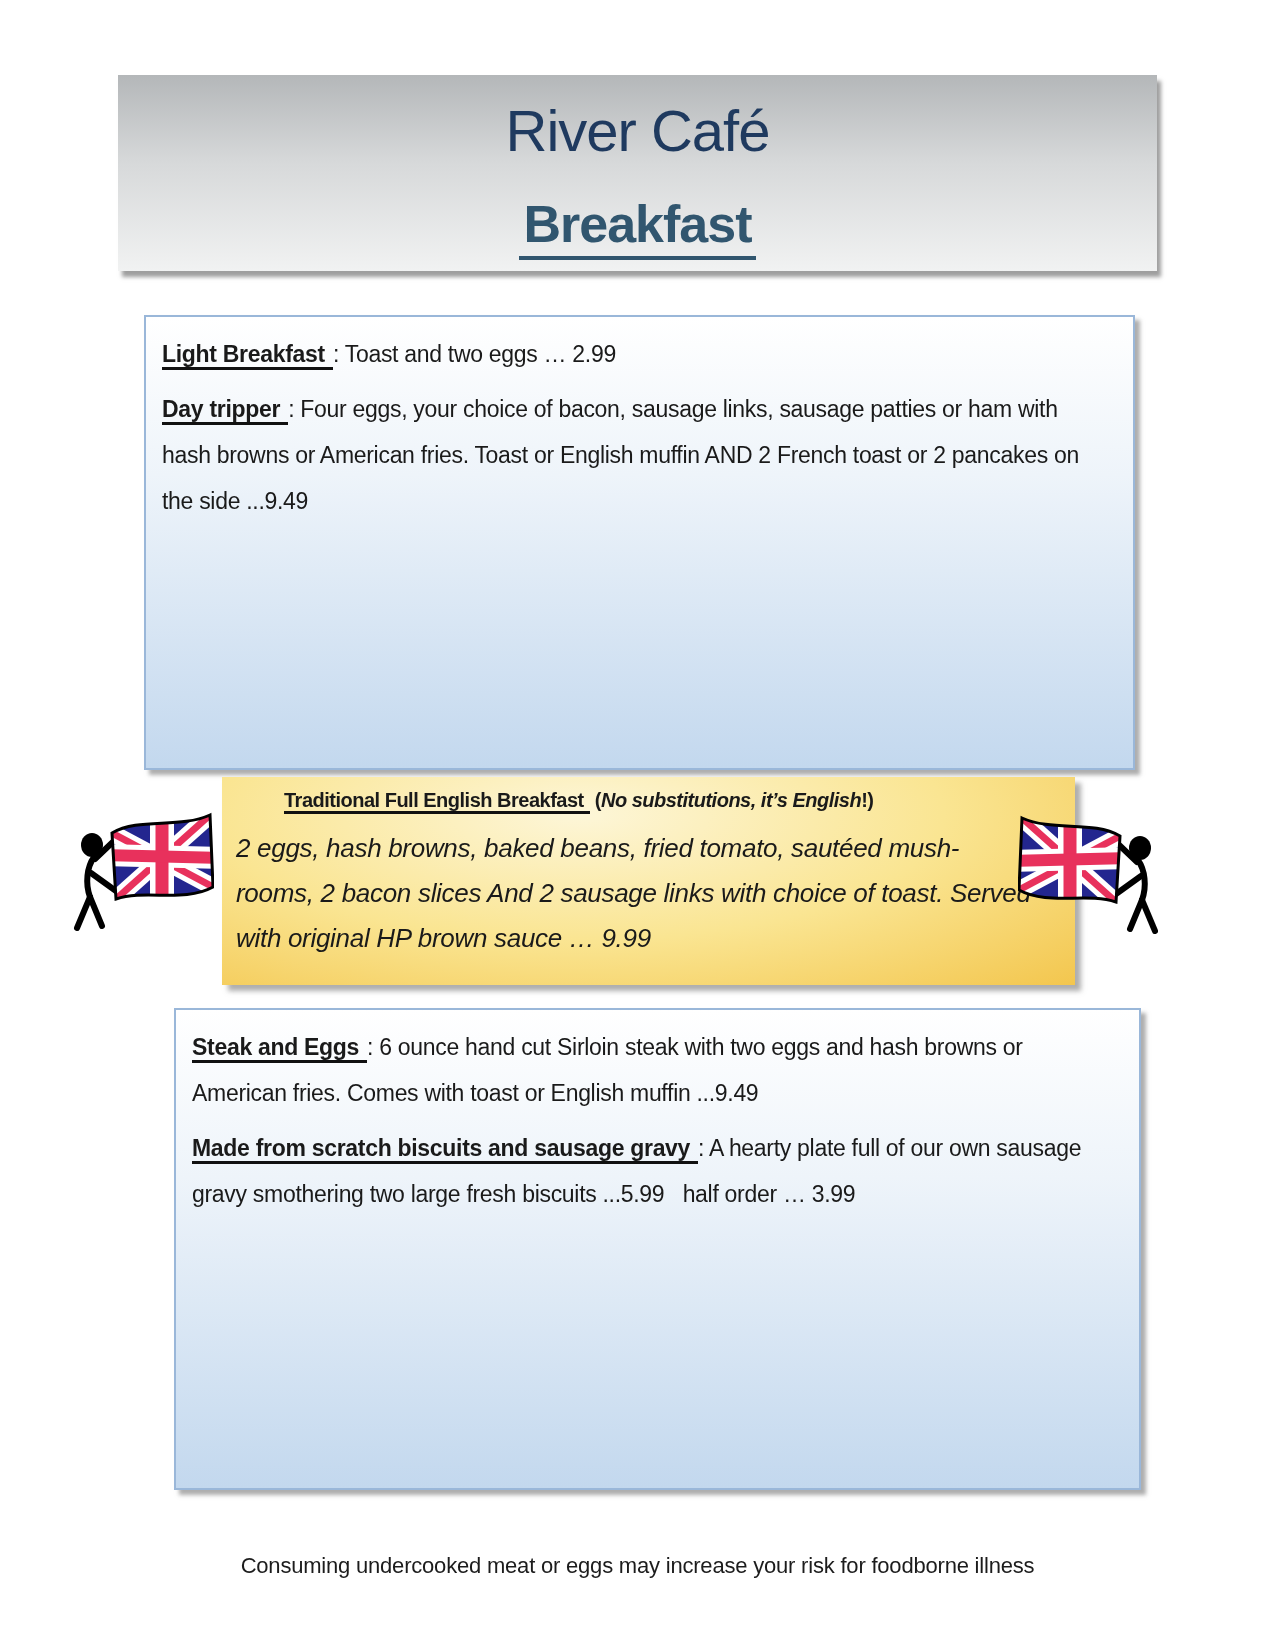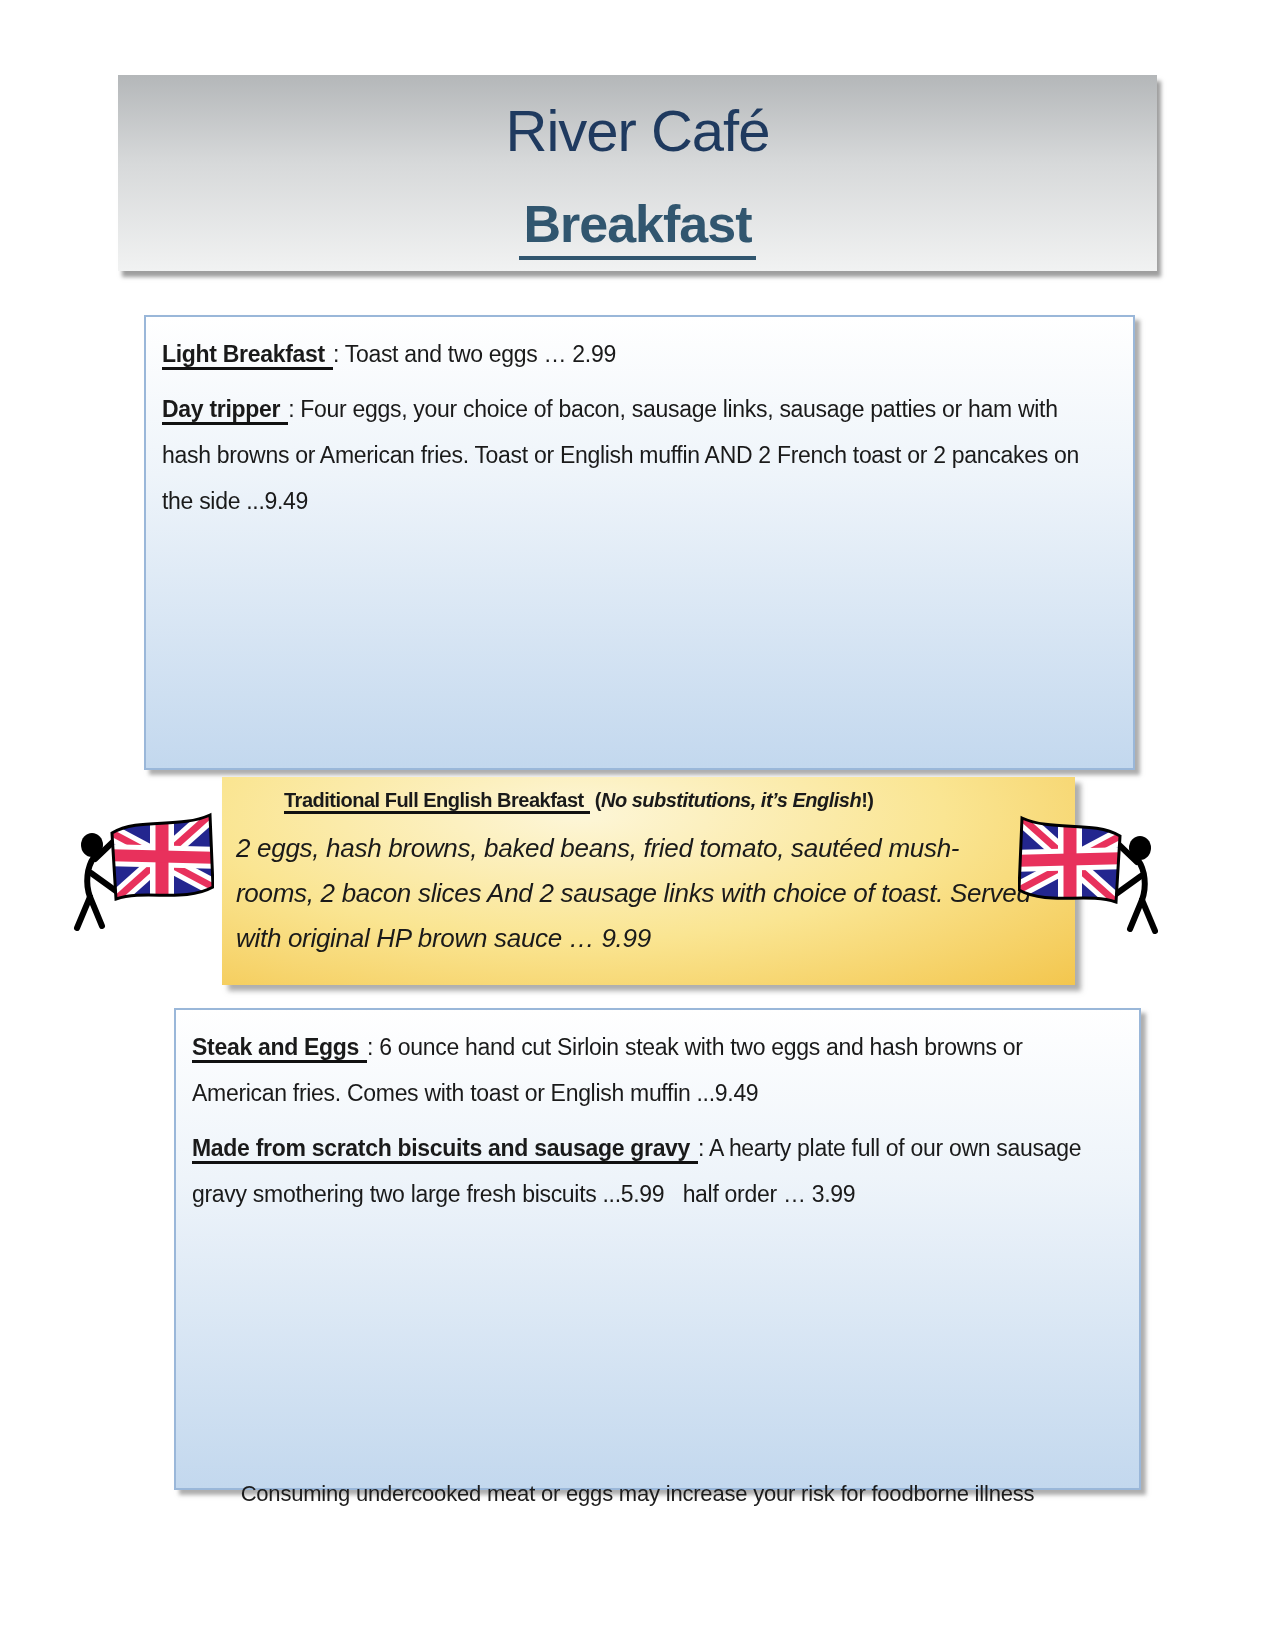--- a/index.html
+++ b/index.html
@@ -83,21 +83,21 @@
     font-style: italic;
   }
 
   
   .flag-bearer { position: absolute; width: 150px; height: 140px; }
   .flag-bearer-left  { left: 64px;  top: 795px; }
   .flag-bearer-right { left: 1018px; top: 798px; transform: scaleX(-1); }
 
   
   .footer-disclaimer {
-    position: absolute; left: 0; top: 1481px;
+    position: absolute; left: 0; top: 1553px;
     width: 100%;
     text-align: center;
     font-size: 22px;
     letter-spacing: -0.2px;
     color: #1c1c1c;
   }
 </style>
 </head>
 <body>
 

